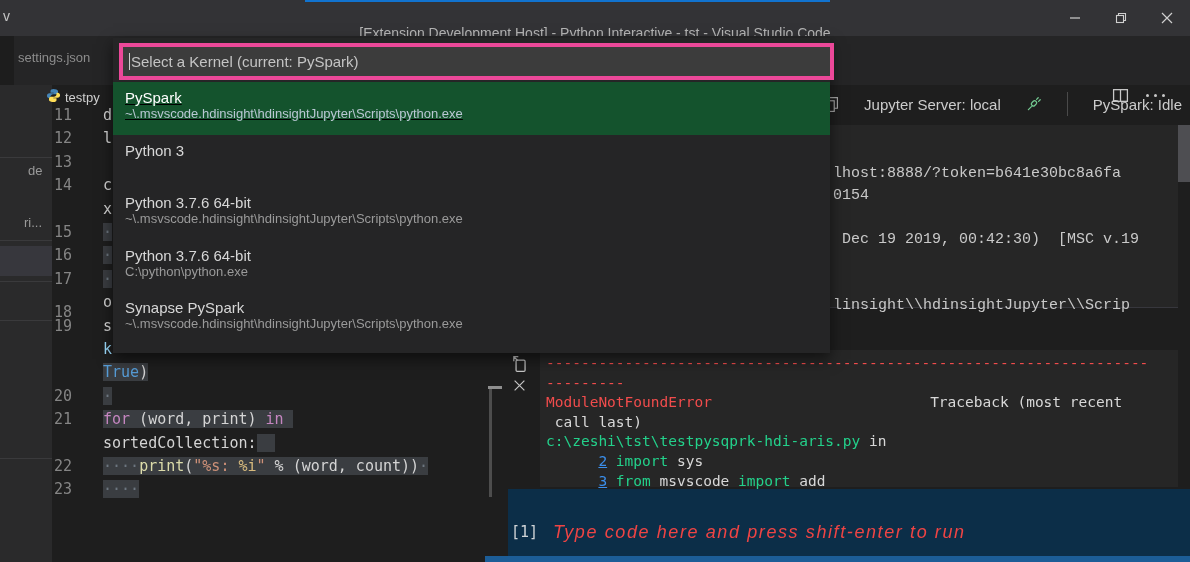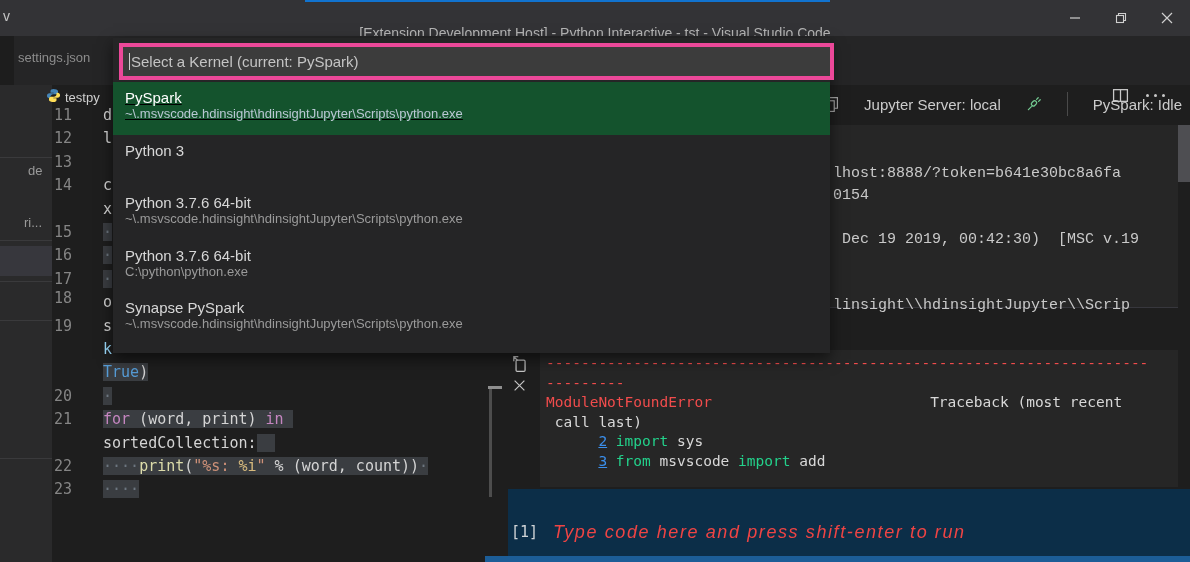--- a/index.html
+++ b/index.html
@@ -139,21 +139,21 @@
   </span>
   <span class="pytab-label">testpy</span>
   <div id="gutter">
       <div class="lnum" style="top: 104px; text-align: right;">11</div>
       <div class="lnum" style="top: 127px;">12</div>
       <div class="lnum" style="top: 151px;">13</div>
       <div class="lnum" style="top: 174px;">14</div>
       <div class="lnum" style="top: 221px;">15</div>
       <div class="lnum" style="top: 244px;">16</div>
       <div class="lnum" style="top: 268px;">17</div>
-      <div class="lnum" style="top: 287px;">18</div>
+      <div class="lnum" style="top: 301px;">18</div>
       <div class="lnum" style="top: 315px;">19</div>
       <div class="lnum" style="top: 385px;">20</div>
       <div class="lnum" style="top: 408px;">21</div>
       <div class="lnum" style="top: 455px;">22</div>
       <div class="lnum" style="top: 478px;">23</div>
     </div>
   <div id="code">
       <div class="crow" style="top: 104px;"><span class="tok-plain">d</span></div>
       <div class="crow" style="top: 127px;"><span class="tok-plain">l</span></div>
       <div class="crow" style="top: 151px;"></div>
@@ -216,20 +216,21 @@
   <span class="gut-x">
     <svg width="13" height="13" viewBox="0 0 12 12">
         <path d="M1.5 1.5l9 9M10.5 1.5l-9 9" stroke="#c5c5c5" stroke-width="1.1"></path>
       </svg>
   </span>
   <div class="tb-lines" id="traceback">
       <div class="tline"><span class="tk-red">---------------------------------------------------------------------</span></div>
       <div class="tline"><span class="tk-red">---------</span></div>
       <div class="tline"><span class="tk-red">ModuleNotFoundError</span><span class="tk-white">                         </span><span class="tk-white">Traceback (most recent</span></div>
       <div class="tline"><span class="tk-white"> call last)</span></div>
+      <div class="tline"><span class="tk-green">c:\zeshi\tst\testpysqprk-hdi-aris.py</span><span class="tk-white"> in</span></div>
       <div class="tline"><span class="tk-white">      </span><span class="tk-link">2</span><span class="tk-white"> </span><span class="tk-green">import</span><span class="tk-white"> sys</span></div>
       <div class="tline"><span class="tk-white">      </span><span class="tk-link">3</span><span class="tk-white"> </span><span class="tk-green">from</span><span class="tk-white"> msvscode </span><span class="tk-green">import</span><span class="tk-white"> add</span></div>
     </div>
 
   <div class="input-cell"></div>
   <span class="prompt">[1]</span>
   <span class="placeholder">Type code here and press shift-enter to run</span>
   <div class="bottom-bar"></div>
 
   <div class="quickpick">

